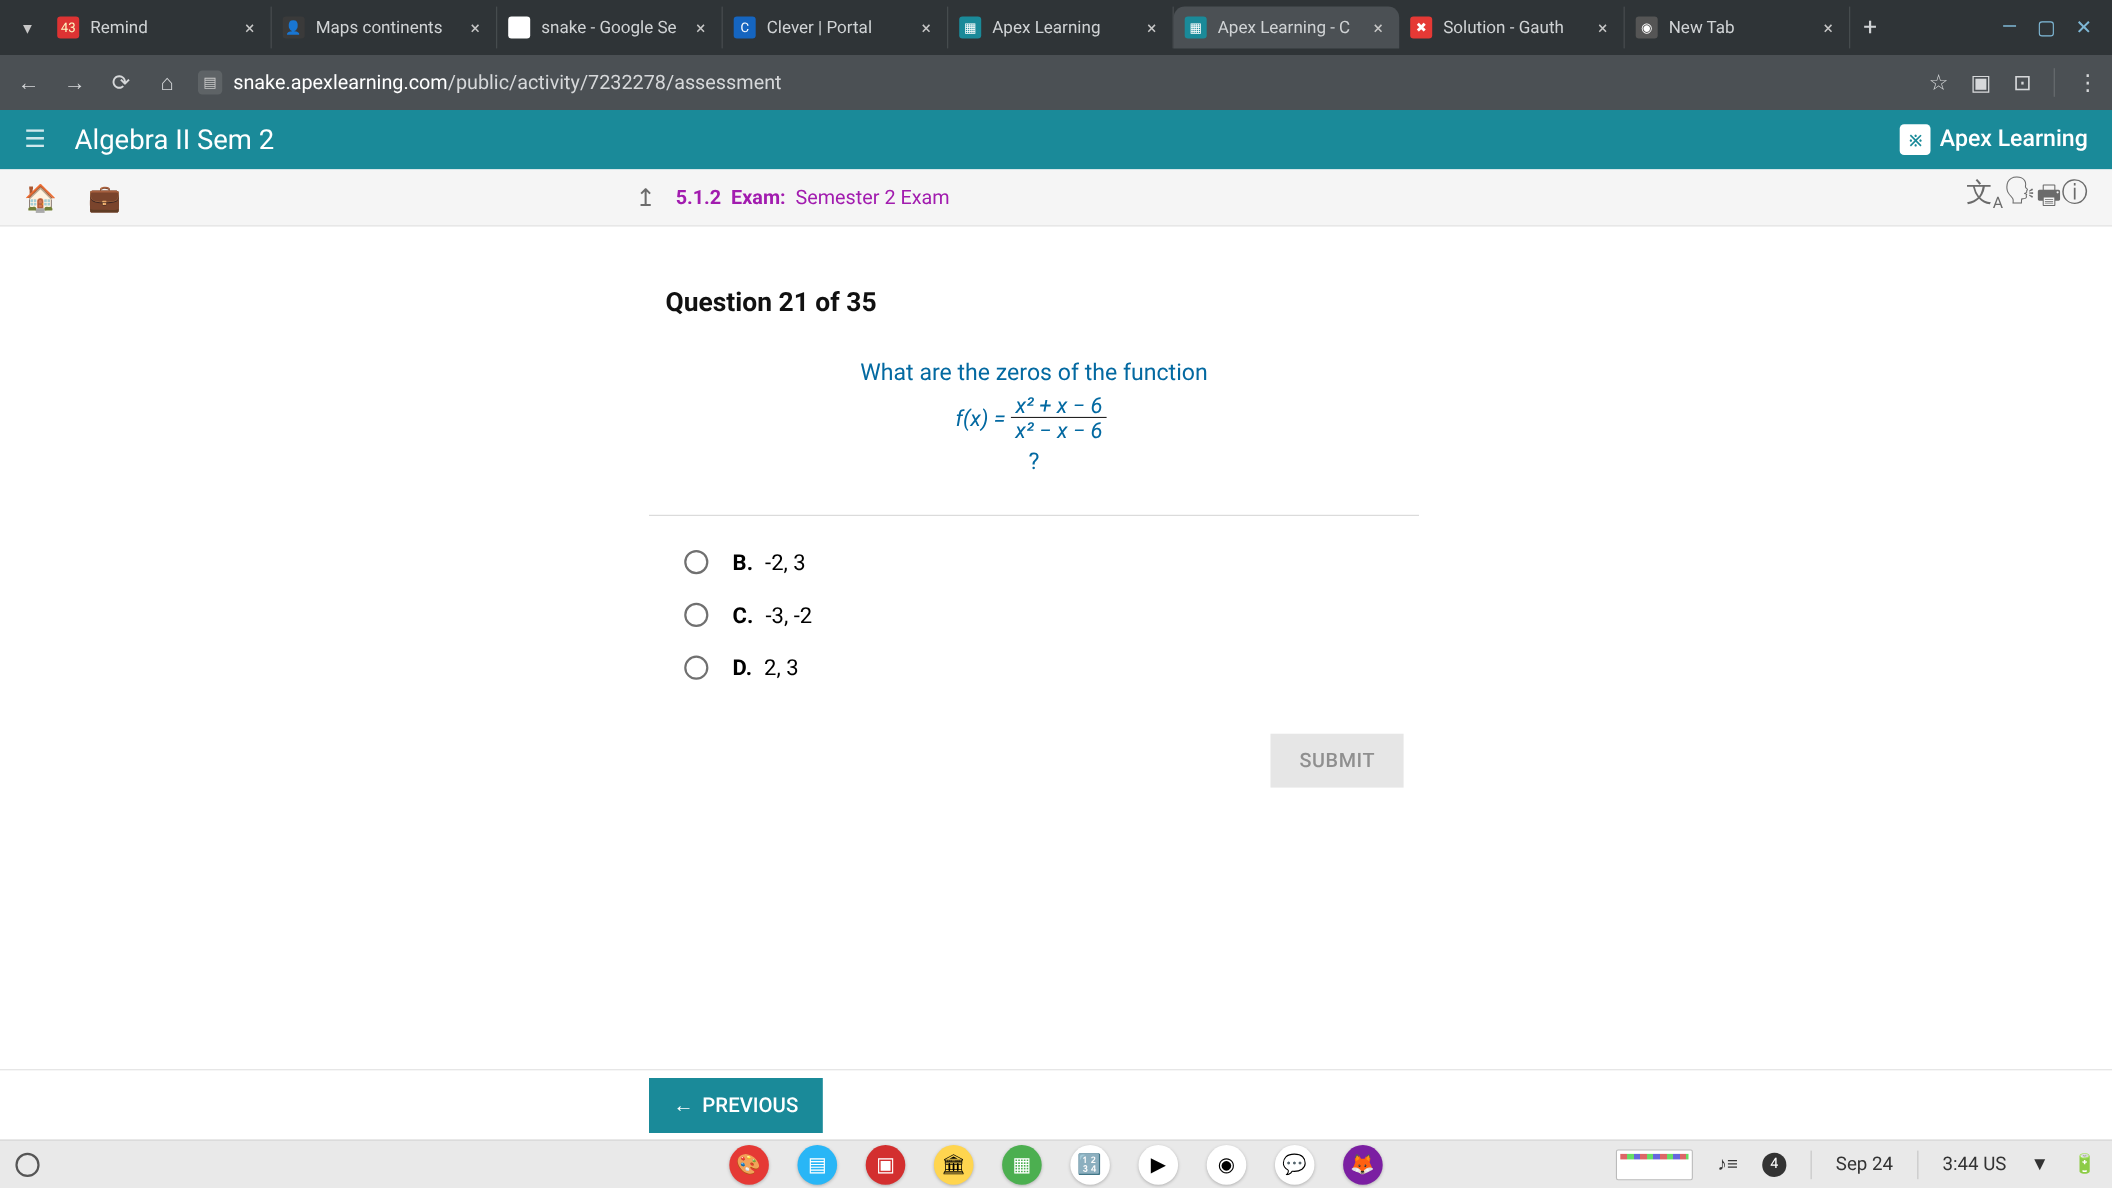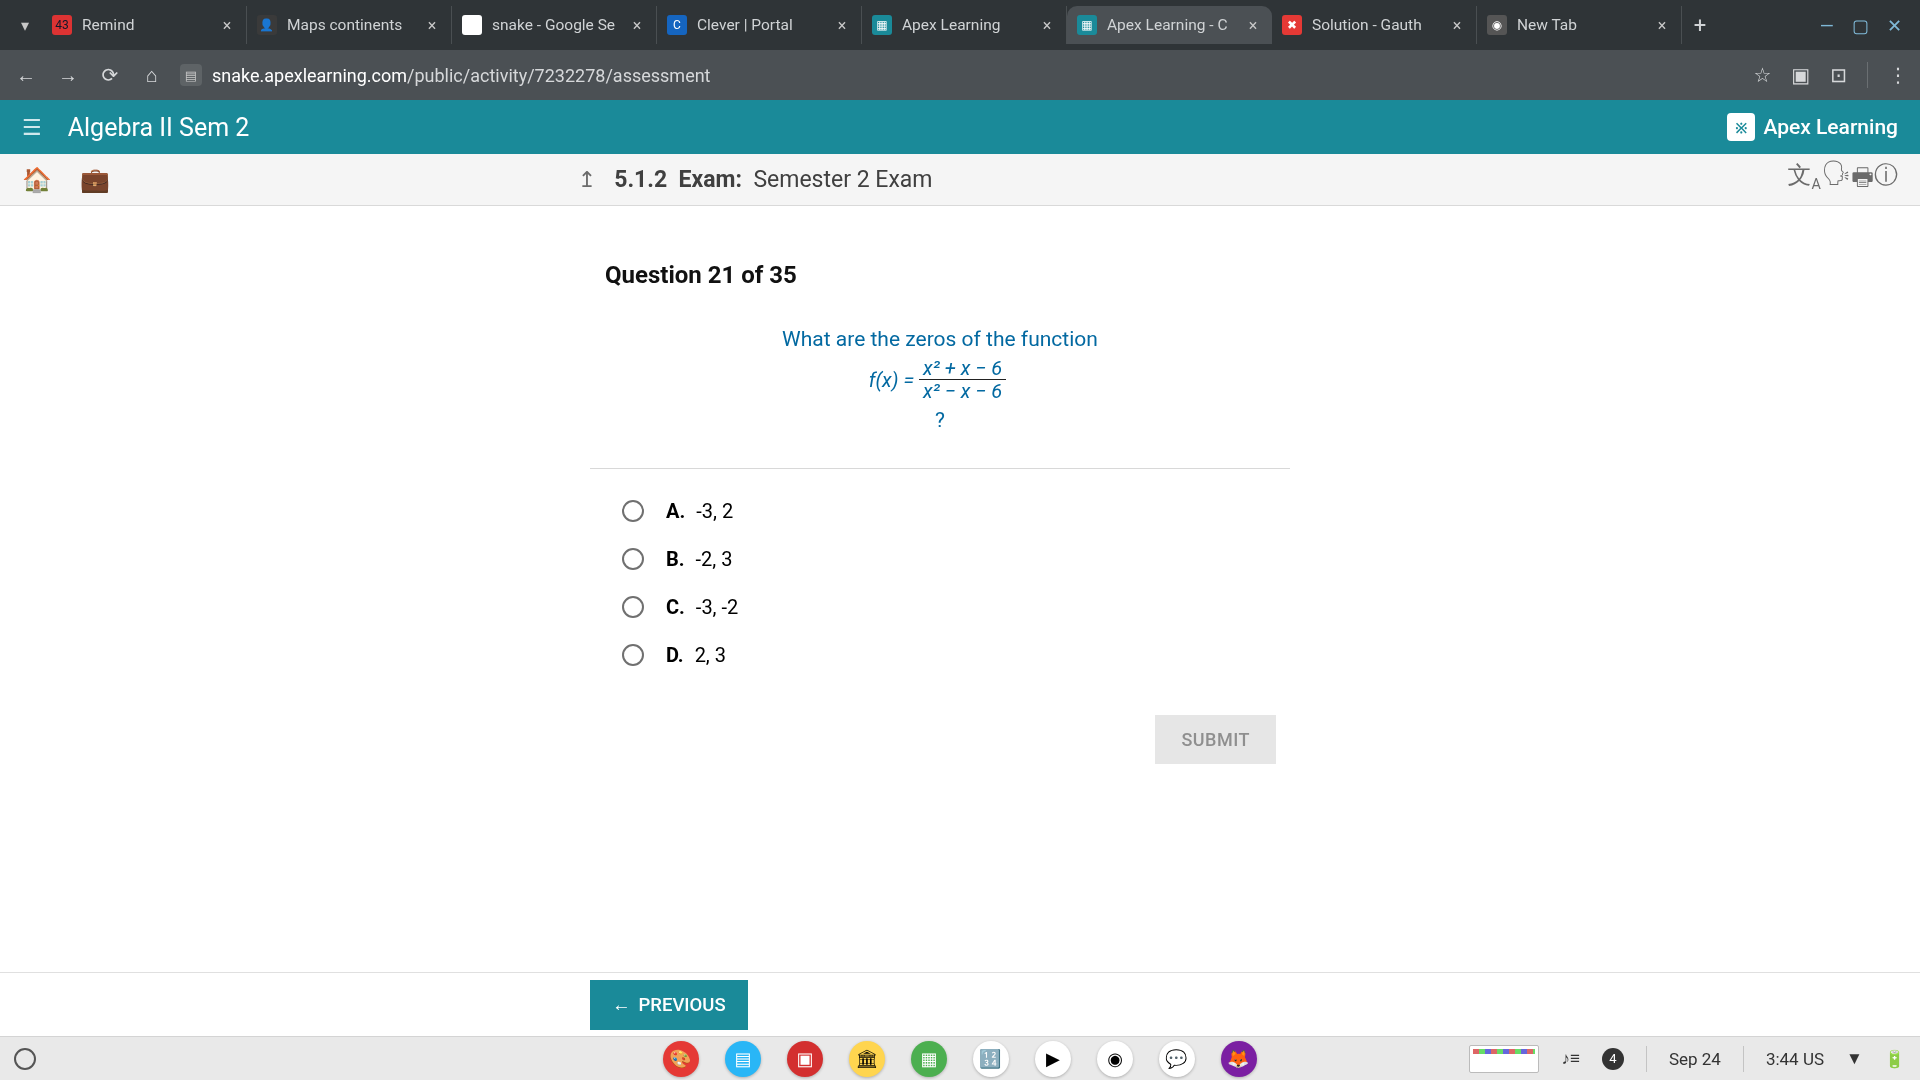--- a/index.html
+++ b/index.html
@@ -33,21 +33,21 @@
 .course-title { font-size:25px; font-weight:400; }
 .apex-logo { margin-left:auto; display:flex; align-items:center; gap:8px; font-size:21px; font-weight:500;}
 .apex-logo-ic { width:28px; height:28px; background:#fff; border-radius:4px; position:relative; display:flex; align-items:center; justify-content:center; color:#1a8a99; font-weight:bold; font-size:14px;}
 
 
 .sub-header { background:#f5f5f5; height:52px; border-bottom:1px solid #d9d9d9; display:flex; align-items:center; padding:0 22px; }
 .sub-ic { color:#6b6b6b; font-size:24px; margin-right:28px; cursor:pointer;}
 .sub-u { position: relative; }
 .sub-u::after { content:""; position:absolute; left:50%; transform:translateX(-50%); bottom:-14px; width:60px; height:3px; background:transparent; }
 .breadcrumb-up { margin-left: 440px; color:#6b6b6b; font-size:22px; margin-right:18px; cursor:pointer;}
-.bc-text { font-size:23px; color:#404040;}
+.bc-text { font-size:18px; color:#a21caf;}
 .bc-text b { font-weight:700; }
 .sub-right { margin-left:auto; display:flex; color:#6b6b6b; }
 .sub-right .sic { font-size:24px; cursor:pointer; }
 
 
 .page { position:absolute; top:206px; left:0; right:0; bottom:64px; background:#fff; overflow:auto; }
 .content { width: 700px; margin-left: 590px; padding-top: 55px; }
 .q-title { font-size:24px; font-weight:700; color:#111; margin-bottom:38px;margin-left:15px;}
 .q-prompt { font-size:21px; color:#0369a1; display:flex; align-items:center; flex-wrap:wrap; gap:6px; padding-bottom:36px; border-bottom:1px solid #d8d8d8; margin-bottom:30px;flex-direction:column;}
 .frac-wrap { display:inline-flex; align-items:center; font-style:italic; font-family: "Times New Roman", serif; font-size:20px;}
@@ -79,21 +79,21 @@
 .mini-window { width:70px; height:28px; border:1px solid #bbb; background:#fff; border-radius:2px; position:relative;}
 .mini-window::before{content:""; position:absolute; top:3px; left:3px; right:3px; height:5px; background:repeating-linear-gradient(90deg,#d66,#d66 6px,#6d6 6px,#6d6 12px,#66d 12px,#66d 18px);}
 </style>
 </head>
 <body>
 
 <div class="browser-top">
   <div class="tab-dropdown">▾</div>
   <div id="tabs-mount" style="display: flex;">
       <div class="tab">
-        <div class="tab-icon" style="background:#d33;color:#0f172a">43</div>
+        <div class="tab-icon" style="background:#d33;color:#fef9c3">43</div>
     <div class="tab-title">Remind</div>
     <div class="tab-close">×</div>
       </div>
       <div class="tab">
         <div class="tab-icon" style="background:#3a3a3a;color:#fff">👤</div>
     <div class="tab-title">Maps continents</div>
     <div class="tab-close">×</div>
       </div>
       <div class="tab">
         <div class="tab-icon" style="background:#fff;color:#fff">G</div>
@@ -188,24 +188,20 @@
         <span class="frac">
           <span class="num">x² + x − 6</span>
           <span class="den">x² − x − 6</span>
         </span>
       </span>
       <span>?</span>
     </div>
     <div class="options" id="opts-mount">
         <div class="opt">
           <div class="radio"></div>
-    <div><span class="opt-letter">A.</span> -3, 2</div>
-        </div>
-        <div class="opt">
-          <div class="radio"></div>
     <div><span class="opt-letter">B.</span> -2, 3</div>
         </div>
         <div class="opt">
           <div class="radio"></div>
     <div><span class="opt-letter">C.</span> -3, -2</div>
         </div>
         <div class="opt">
           <div class="radio"></div>
     <div><span class="opt-letter">D.</span> 2, 3</div>
         </div>

